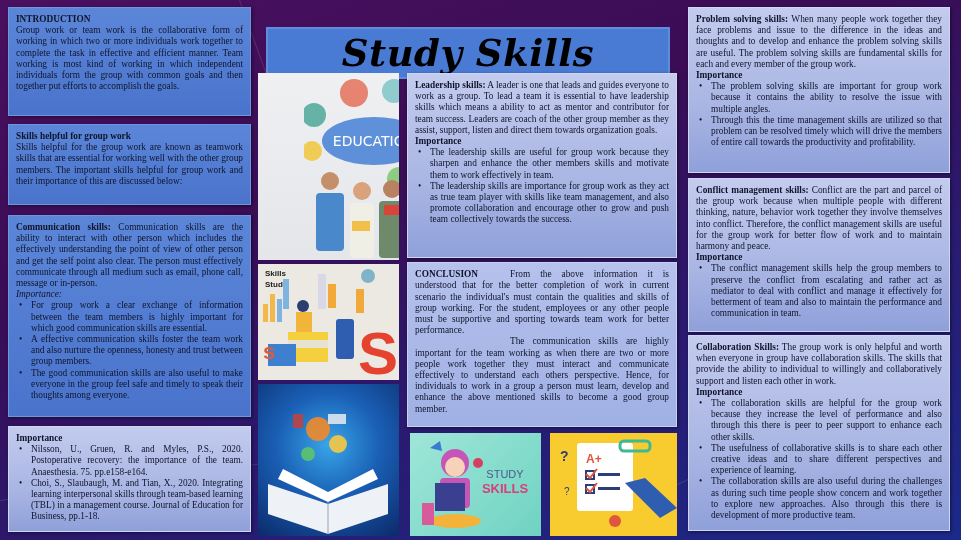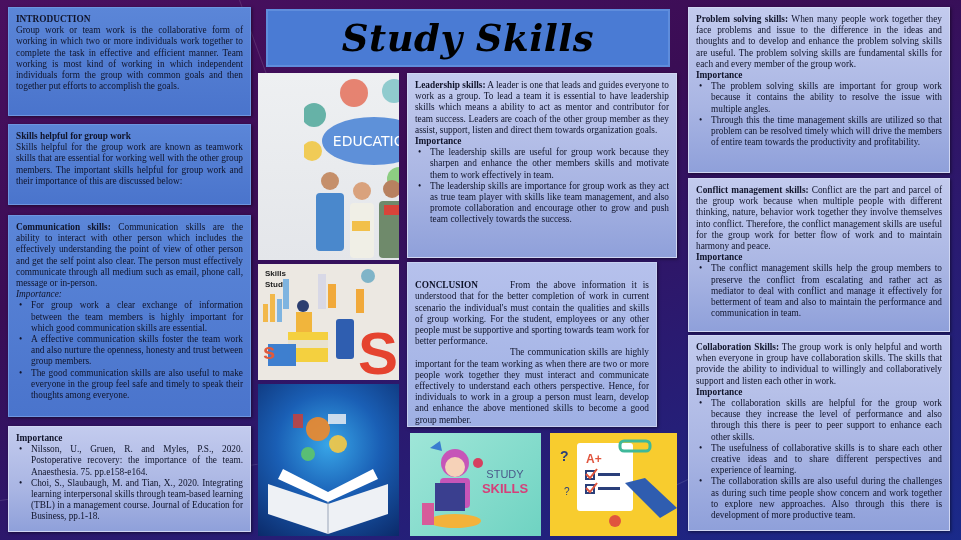--- a/index.html
+++ b/index.html
@@ -19,21 +19,21 @@
   .lav { background: linear-gradient(180deg,#c3cbee 0%, #a9b5e3 60%, #8fa0da 100%); border:1px solid #d0d6f2; }
   .lav2 { background: linear-gradient(180deg,#b6c1ec 0%, #9fb0e4 100%); border:1px solid #c7d0f0; }
   .hd { font-weight:bold; }
   .imp { font-weight:bold; display:block; }
   .impi { font-weight:normal; font-style:italic; display:block; }
   ul { margin:0; padding:0 0 0 15px; list-style:none; }
   li { position:relative; }
   li::before { content:"\2022"; position:absolute; left:-12px; top:0; }
   .indent { display:inline-block; width:95px; }
   .title-box {
-    position:absolute; left:266px; top:9px; width:404px; height:58px; box-sizing:border-box;
+    position:absolute; left:266px; top:27px; width:404px; height:52px; box-sizing:border-box;
     background:#4a7bd4; border:2px solid #5f8ddc; display:flex; align-items:center; justify-content:center;
   }
   .title-box span { font-family:"DejaVu Serif", serif; font-weight:bold; font-style:italic; font-size:37px; color:#000; letter-spacing:0.5px; }
   .img { position:absolute; overflow:hidden; box-sizing:border-box; }
 </style>
 </head>
 <body>
 
 <div class="bg-line" style="left:240px;top:0;width:200px;transform:rotate(70deg);"></div>
 <div class="bg-line" style="left:600px;top:520px;width:300px;transform:rotate(-25deg);"></div>
@@ -135,21 +135,21 @@
 
 <div class="box lav" style="left:407px;top:73px;width:270px;height:185px;">
   <div><span class="hd">Leadership skills:</span><span> A leader is one that leads and guides everyone to work as a group. To lead a team it is essential to have leadership skills which means a ability to act as mentor and contributor for team success. Leaders are coach of the other group member as they assist, support, listen and direct them towards organization goals.</span></div>
   <span class="imp">Importance</span>
   <ul>
     <li>The leadership skills are useful for group work because they sharpen and enhance the other members skills and motivate them to work effectively in team.</li>
     <li>The leadership skills are importance for group work as they act as true team player with skills like team management, and also promote collaboration and encourage other to grow and push team collectively towards the success.</li>
   </ul>
 </div>
 
-<div class="box lav2" style="left:407px;top:262px;width:250px;height:165px;overflow:hidden;padding-top:17px;">
+<div class="box lav2" style="left:407px;top:262px;width:270px;height:165px;overflow:hidden;padding-top:6px;">
   <div class="hd">CONCLUSION</div>
   <div style="margin-top:-11px;"><span class="indent"></span><span>From the above information it is understood that for the better completion of work in current scenario the individual's must contain the qualities and skills of group working. For the student, employees or any other people must be supportive and sporting towards team work for better performance.</span></div>
   <div><span class="indent"></span><span>The communication skills are highly important for the team working as when there are two or more people work together they must interact and communicate effectively to understand each others perspective. Hence, for individuals to work in a group a person must learn, develop and enhance the above mentioned skills to become a good group member.</span></div>
 </div>
 
 <div class="img" style="left:410px;top:433px;width:131px;height:103px;background:linear-gradient(135deg,#9fe6d8 0%,#6fd3c2 100%);">
   <svg width="131" height="103" viewBox="0 0 131 103">
     <circle cx="45" cy="30" r="14" fill="#c655b8"></circle>
     <circle cx="45" cy="34" r="10" fill="#f6d2b8"></circle>
     <rect x="30" y="45" width="30" height="30" rx="4" fill="#c655b8"></rect>
@@ -179,21 +179,21 @@
     <text x="14" y="62" font-family="Liberation Sans, sans-serif" font-size="10" fill="#2a3f7a">?</text>
     <circle cx="65" cy="88" r="6" fill="#e0553e"></circle>
   </svg>
 </div>
 
 <div class="box lav" style="left:688px;top:7px;width:262px;height:166px;">
   <div><span class="hd">Problem solving skills:</span><span> When many people work together they face problems and issue to the difference in the ideas and thoughts and to develop and enhance the problem solving skills are useful. The problem solving skills are fundamental skills for each and every member of the group work.</span></div>
   <span class="imp">Importance</span>
   <ul>
     <li>The problem solving skills are important for group work because it contains the ability to resolve the issue with multiple angles.</li>
-    <li>Through this the time management skills are utilized so that problem can be resolved timely which will drive the members of entire team towards the productivity and profitability.</li>
+    <li>Through this the time management skills are utilized so that problem can be resolved timely which will drive the members of entire call towards the productivity and profitability.</li>
   </ul>
 </div>
 
 <div class="box lav" style="left:688px;top:178px;width:262px;height:154px;">
   <div><span class="hd">Conflict management skills:</span><span> Conflict are the part and parcel of the group work because when multiple people with different thinking, nature, behavior work together they involve themselves into conflict. Therefore, the conflict management skills are useful for the group work for better flow of work and to maintain harmony and peace.</span></div>
   <span class="imp">Importance</span>
   <ul>
     <li>The conflict management skills help the group members to preserve the conflict from escalating and rather act as mediator to deal with conflict and manage it effectively for betterment of team and also to maintain the performance and communication in team.</li>
   </ul>
 </div>

